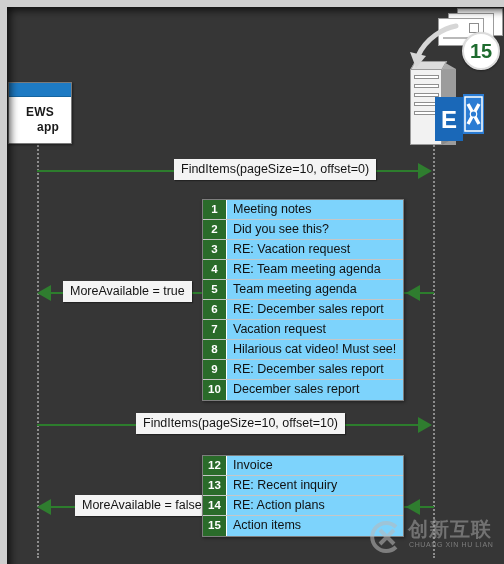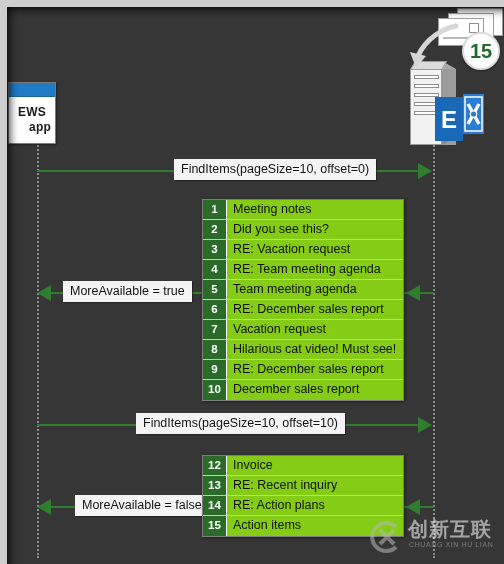--- a/index.html
+++ b/index.html
@@ -52,21 +52,21 @@
     width: 0;
     border-left: 2px dotted #8d8d8d;
     z-index: 1;
   }
 
   
   #ews-box {
     position: absolute;
     left: 2px;
     top: 76px;
-    width: 48px;
+    width: 64px;
     height: 62px;
     background: #ffffff;
     border: 1px solid #7a7a7a;
     box-sizing: border-box;
     z-index: 6;
     box-shadow: 1px 1px 2px rgba(0,0,0,0.45);
   }
   #ews-titlebar {
     height: 13px;
     background: #1e7bc4;
@@ -269,21 +269,21 @@
     color: #ffffff;
     font-size: 11.5px;
     font-weight: bold;
     text-align: center;
     line-height: 19px;
     border-right: 1px solid #ffffff;
     box-sizing: border-box;
   }
   .item-subject {
     flex: 1 1 auto;
-    background: #84cc16;
+    background: #7dd3fc;
     color: #111111;
     font-size: 12.5px;
     line-height: 19px;
     padding-left: 6px;
     box-sizing: border-box;
     overflow: hidden;
     white-space: nowrap;
   }
 
   
@@ -293,21 +293,21 @@
     top: 512px;
     width: 138px;
     height: 44px;
     z-index: 30;
     opacity: 0.55;
   }
   #wm-text {
     position: absolute;
     left: 42px;
     top: 0px;
-    color: #ffffff;
+    color: #a3a3a3;
     font-size: 20px;
     font-weight: bold;
     letter-spacing: 1px;
     line-height: 22px;
   }
   #wm-sub {
     position: absolute;
     left: 43px;
     top: 23px;
     color: #b5b5b5;

